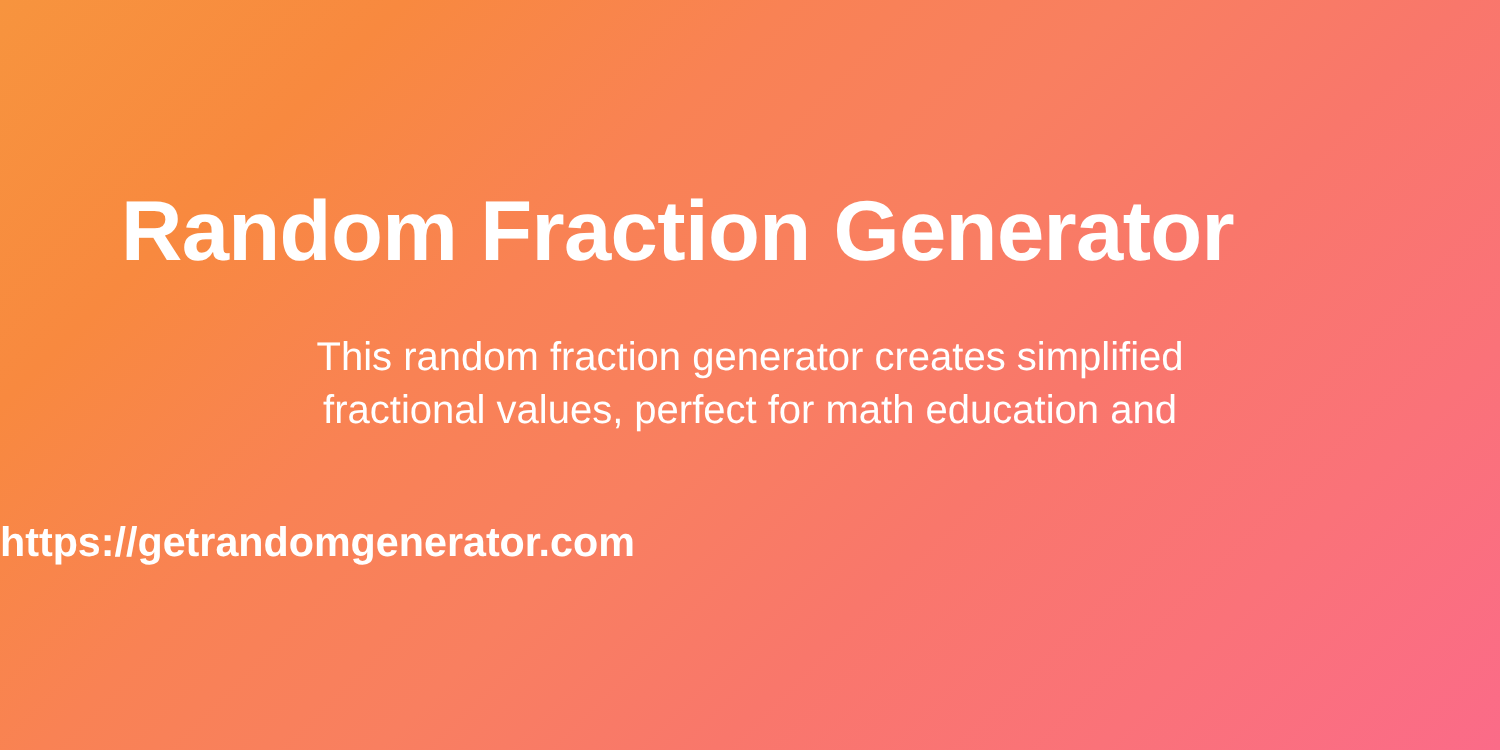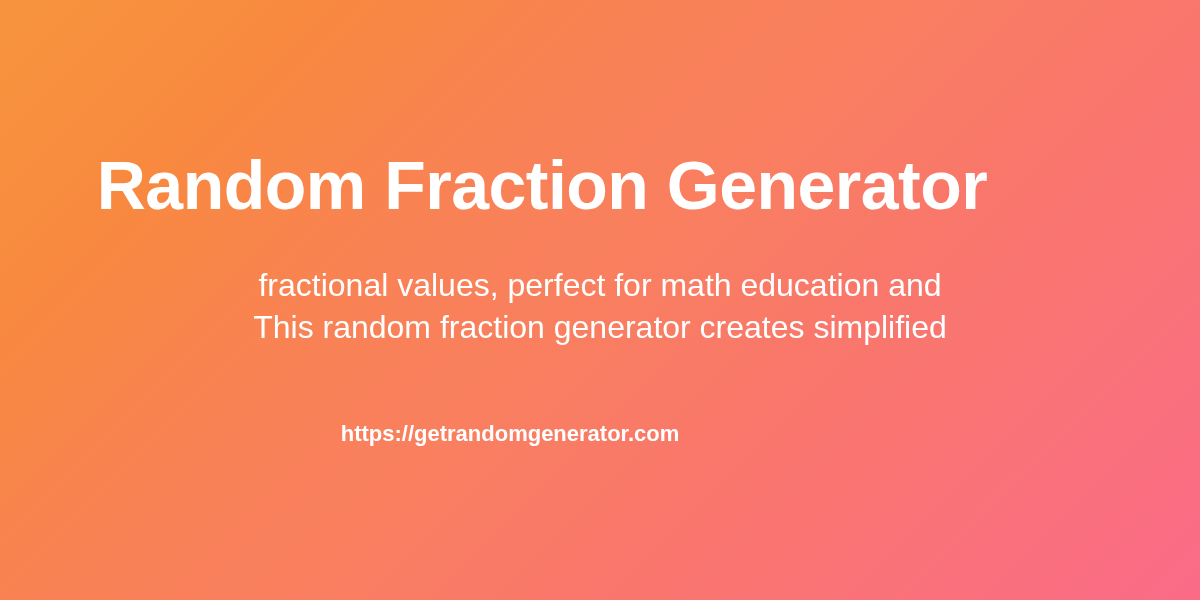--- a/index.html
+++ b/index.html
@@ -63,35 +63,35 @@
   .subtitle .line {
     display: block;
     white-space: nowrap;
   }
 
   .url {
     position: absolute;
     top: 417px;
     left: 0;
     width: 1020px;
-    text-align: center;
-    font-size: 22px;
+    text-align: left;
+    font-size: 33px;
     font-weight: 700;
     line-height: 34px;
     color: #ffffff;
     white-space: nowrap;
   }
 </style>
 </head>
 <body>
 
 <div class="banner">
 
   <h1 class="title">Random Fraction Generator</h1>
 
   <div class="subtitle">
+    <span class="line">This random fraction generator creates simplified</span>
     <span class="line">fractional values, perfect for math education and</span>
-    <span class="line">This random fraction generator creates simplified</span>
   </div>
 
   <div class="url">https://getrandomgenerator.com</div>
 
 </div>
 
 </body></html>

